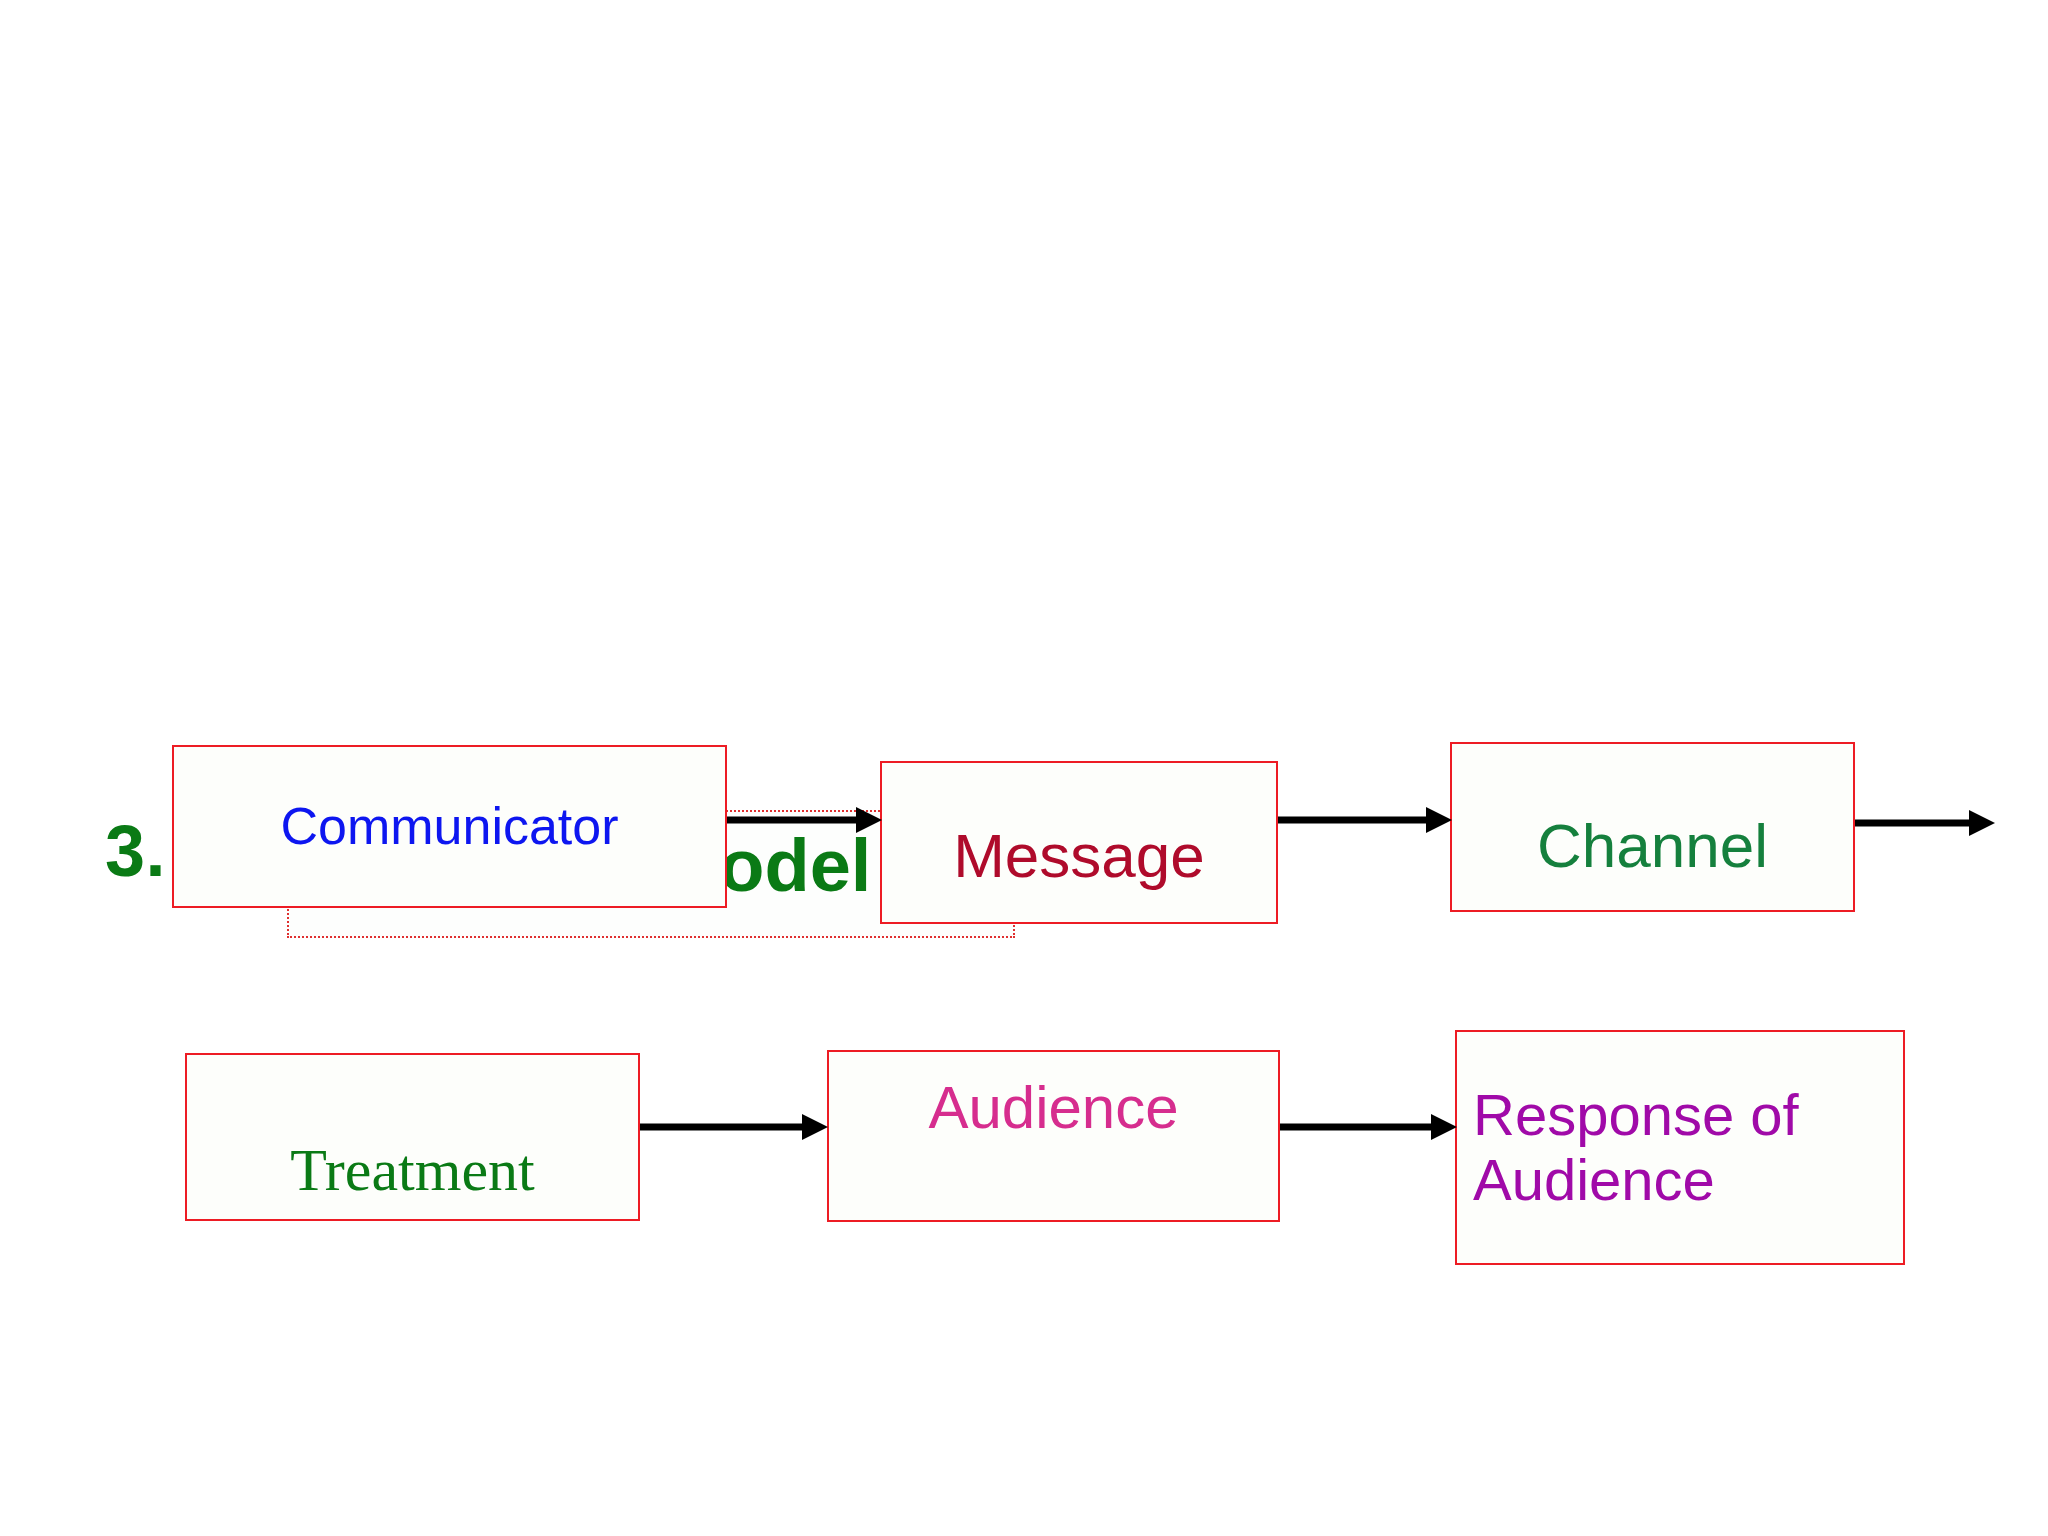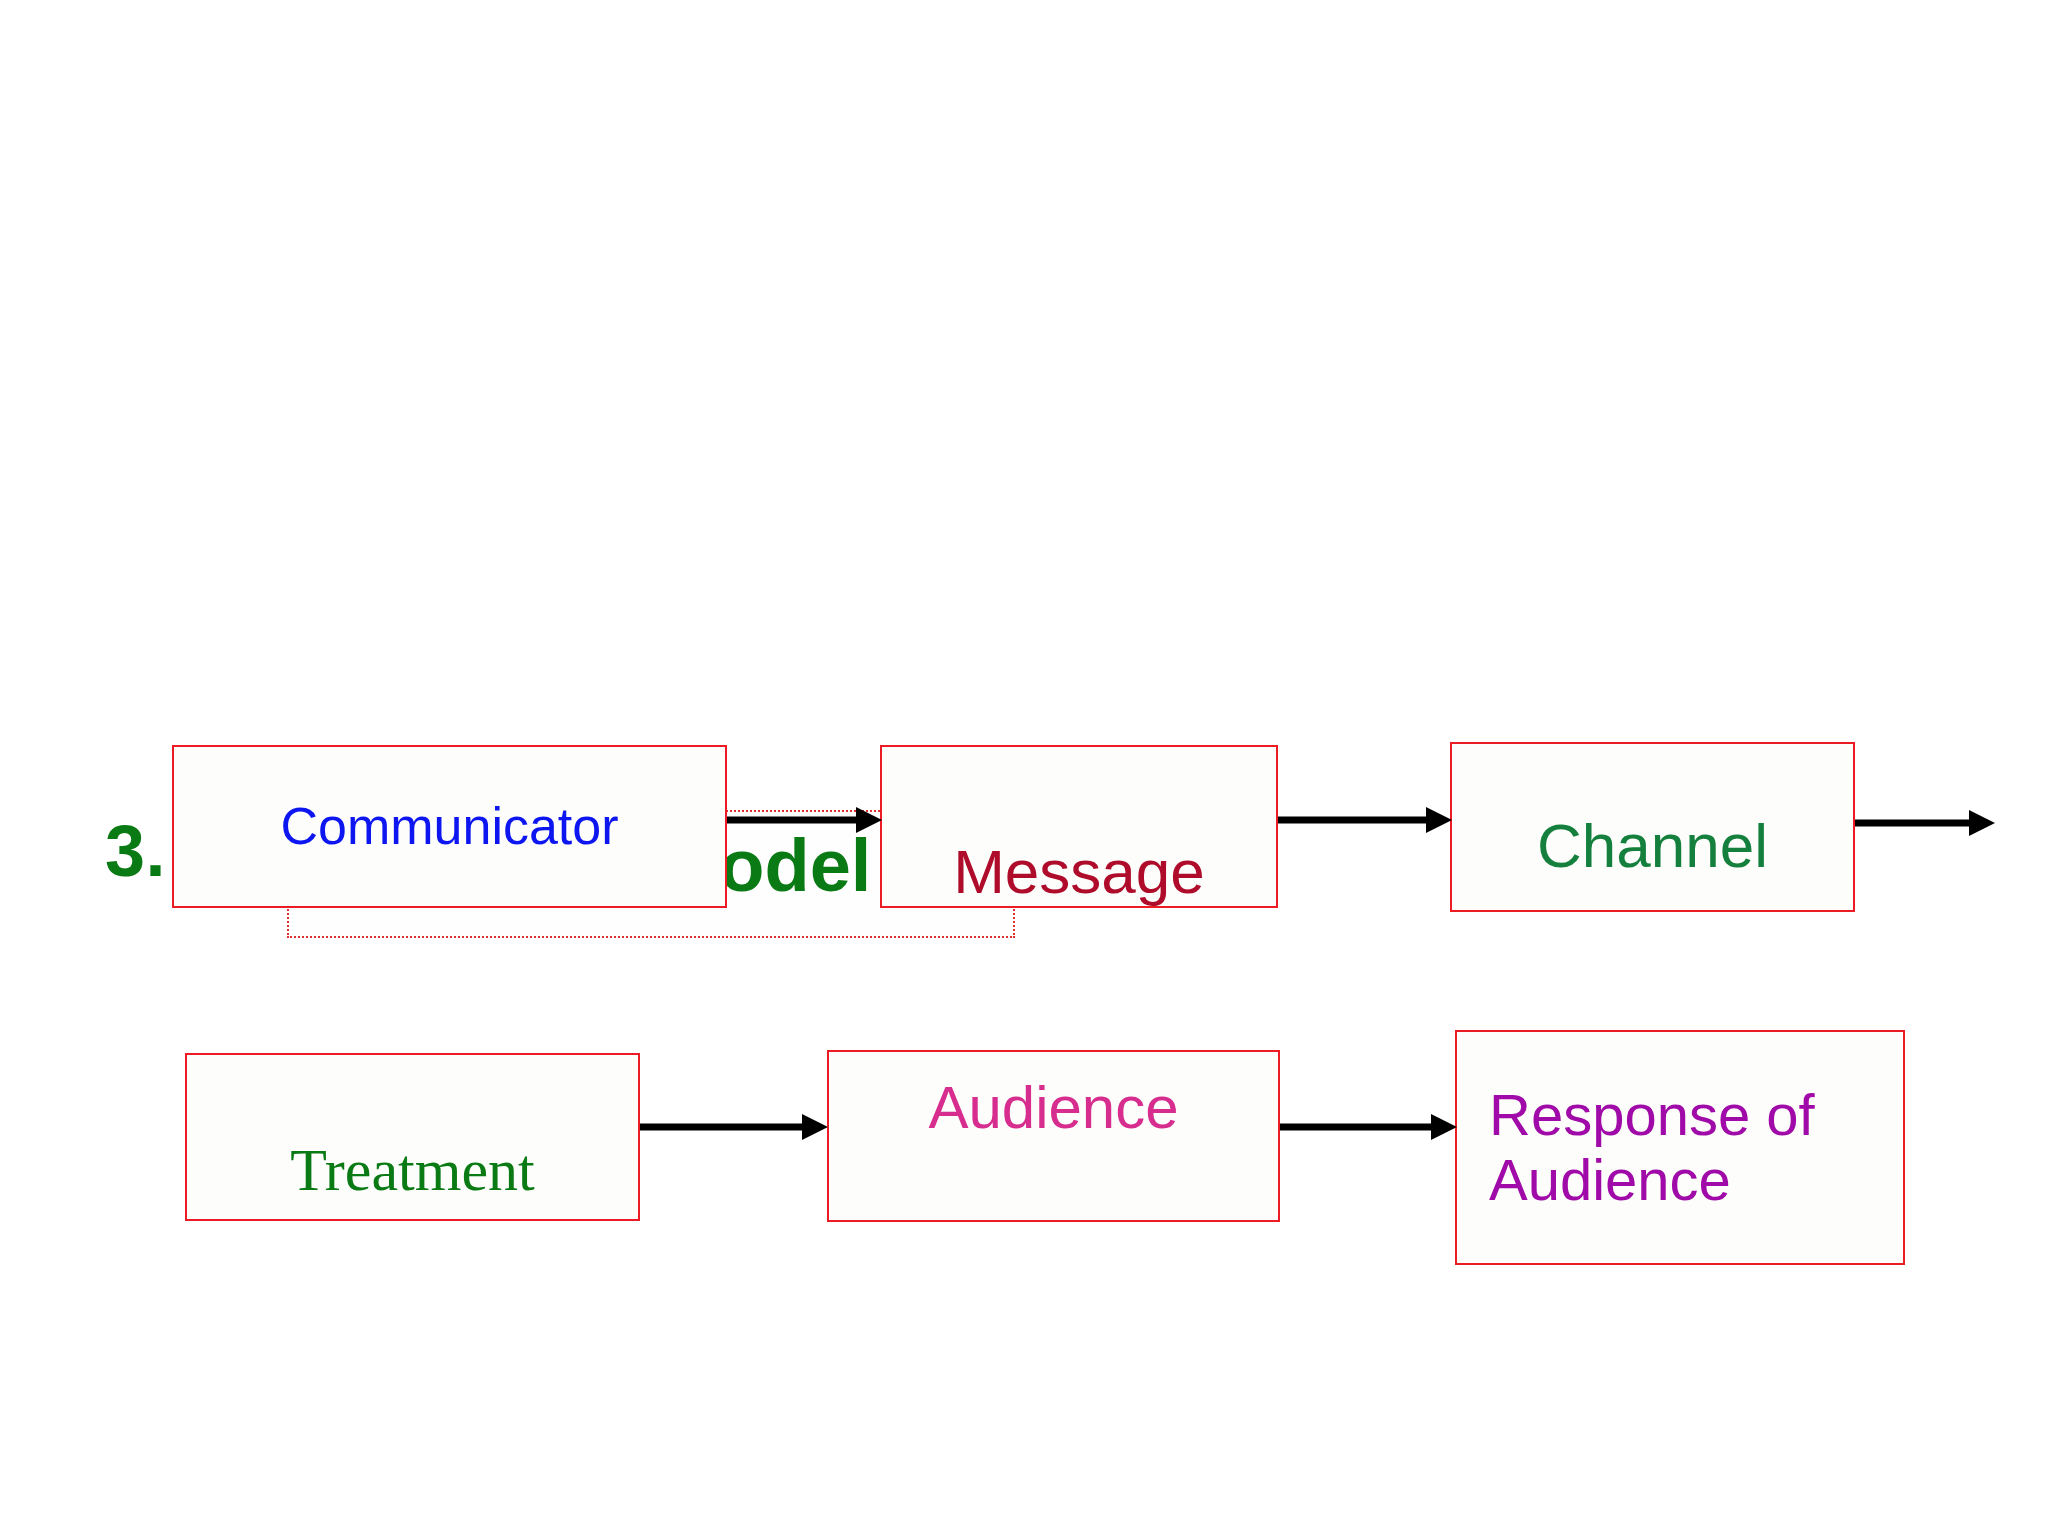--- a/index.html
+++ b/index.html
@@ -73,22 +73,22 @@
     left: 172px;  top: 745px;  width: 555px;  height: 163px;
     align-items: center;
     justify-content: center;
   }
   #node-communicator .node-label {
     font-size: 52px;
     color: #0D16F0;
   }
 
   #node-message {
-    left: 880px;  top: 745px;  width: 398px;  height: 163px;
-    align-items: flex-end;
+    left: 880px;  top: 761px;  width: 398px;  height: 163px;
+    align-items: center;
     justify-content: center;
     padding-top: 26px;
   }
   #node-message .node-label {
     font-size: 62px;
     color: #AF0B2B;
   }
 
   #node-channel {
     left: 1450px;  top: 742px;  width: 405px;  height: 170px;
@@ -122,21 +122,21 @@
   }
   #node-audience .node-label {
     font-size: 60px;
     color: #D62D8E;
   }
 
   #node-response {
     left: 1455px;  top: 1030px;  width: 450px;  height: 235px;
     align-items: center;
     justify-content: flex-start;
-    padding-left: 32px;
+    padding-left: 16px;
   }
   #node-response .node-label {
     font-size: 58px;
     color: #A00AA8;
     text-align: left;
   }
 
   
   .arrow {
     position: absolute;

